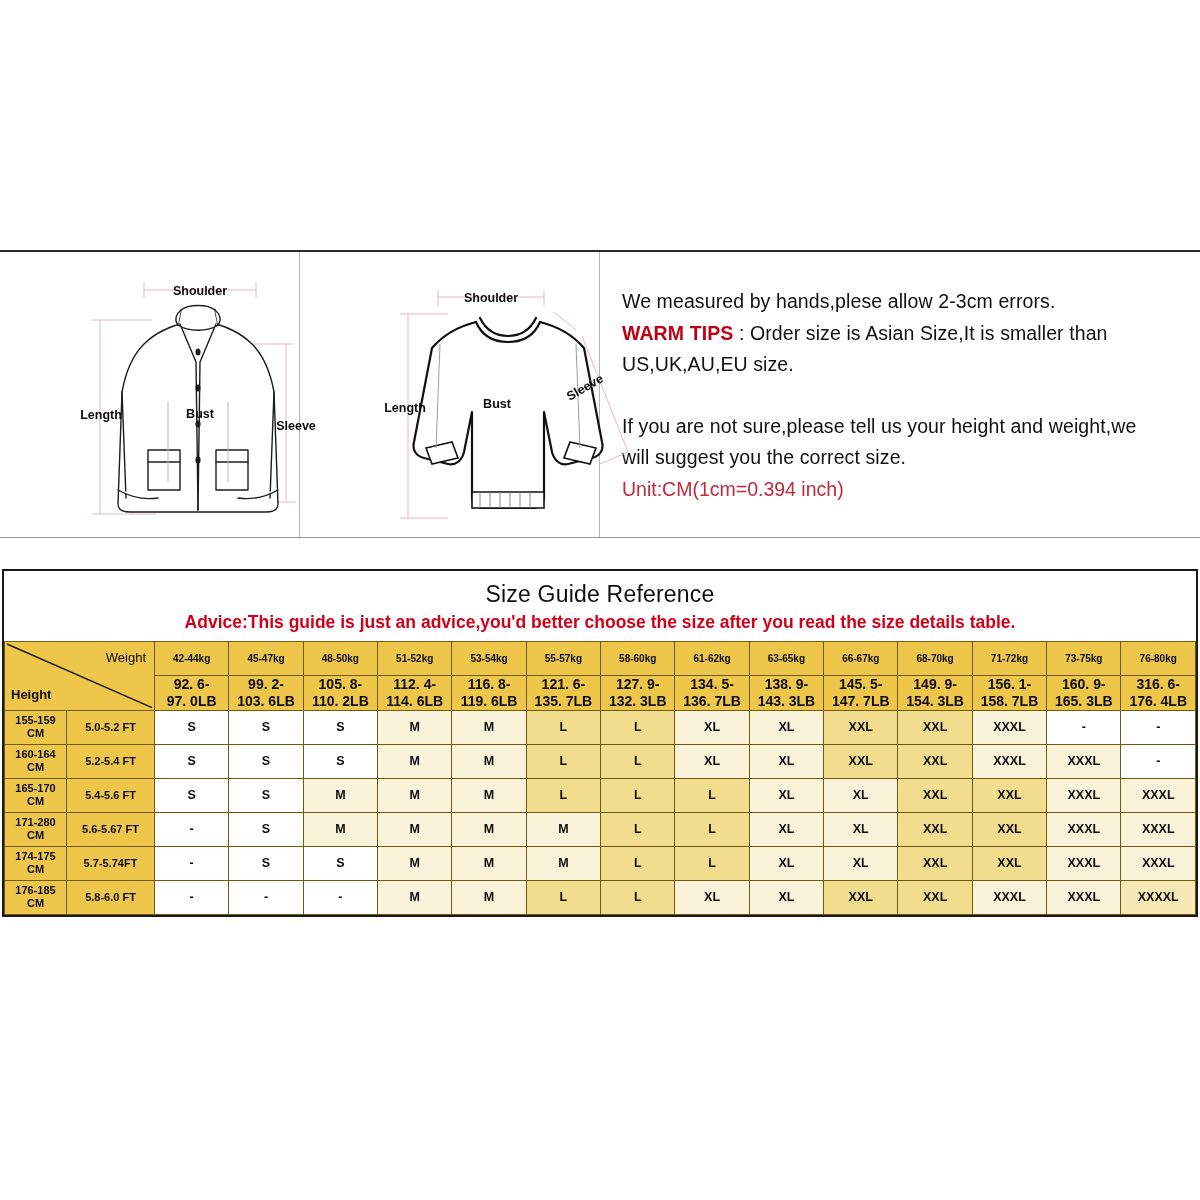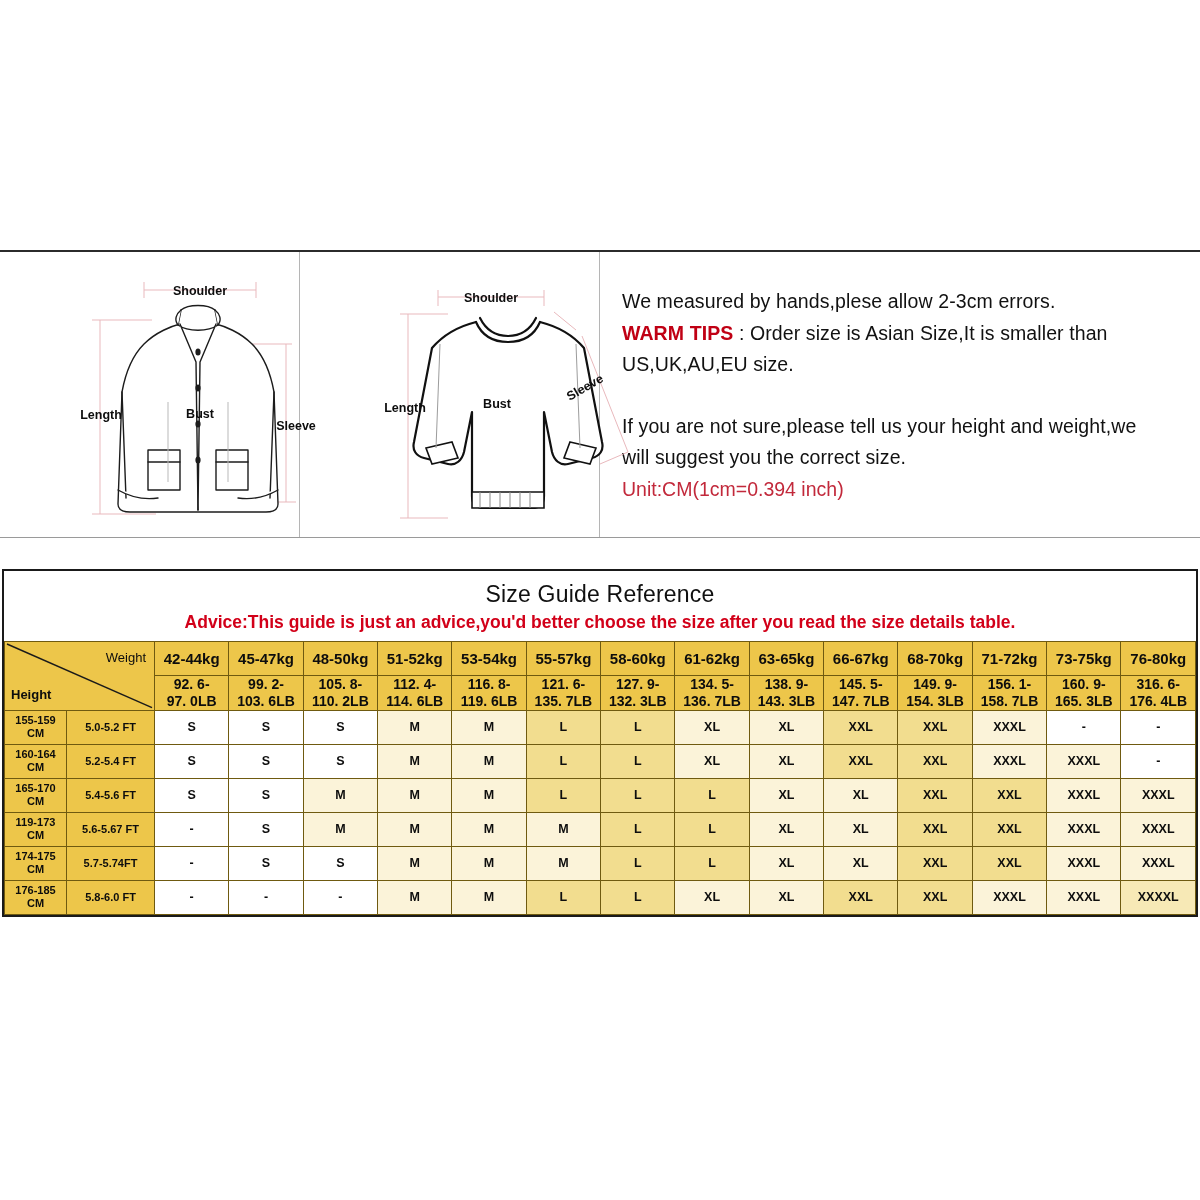--- a/index.html
+++ b/index.html
@@ -104,21 +104,21 @@
     text-align: center;
     vertical-align: middle;
     padding: 0;
     font-weight: bold;
     color: #0d0d0d;
     height: 33px;
     overflow: hidden;
   }
   
   .hdr { background: #edc64a; }
-  .hdr-kg { font-size: 15px; height: 29px; margin-left: 43px; }
+  .hdr-kg { font-size: 10px; height: 29px; margin-left: 43px; }
   .hdr-lb { font-size: 14px; height: 38px; line-height: 1.2; }
   .lb-a, .lb-b { display: block; }
 
   .corner {
     background: #edc64a;
     position: relative;
     padding: 0;
   }
   .corner-inner {
     position: relative;
@@ -437,21 +437,21 @@
             <td class="v3">L</td>
             <td class="v3">L</td>
             <td class="v1">XL</td>
             <td class="v1">XL</td>
             <td class="v3">XXL</td>
             <td class="v3">XXL</td>
             <td class="v1">XXXL</td>
             <td class="v1">XXXL</td>
           </tr>
           <tr>
-            <td class="cm-cell">119-173
+            <td class="cm-cell">171-280
 CM</td>
             <td class="ft-cell">5.6-5.67 FT</td>
             <td class="v0">-</td>
             <td class="v0">S</td>
             <td class="v1">M</td>
             <td class="v1">M</td>
             <td class="v1">M</td>
             <td class="v1">M</td>
             <td class="v3">L</td>
             <td class="v3">L</td>

